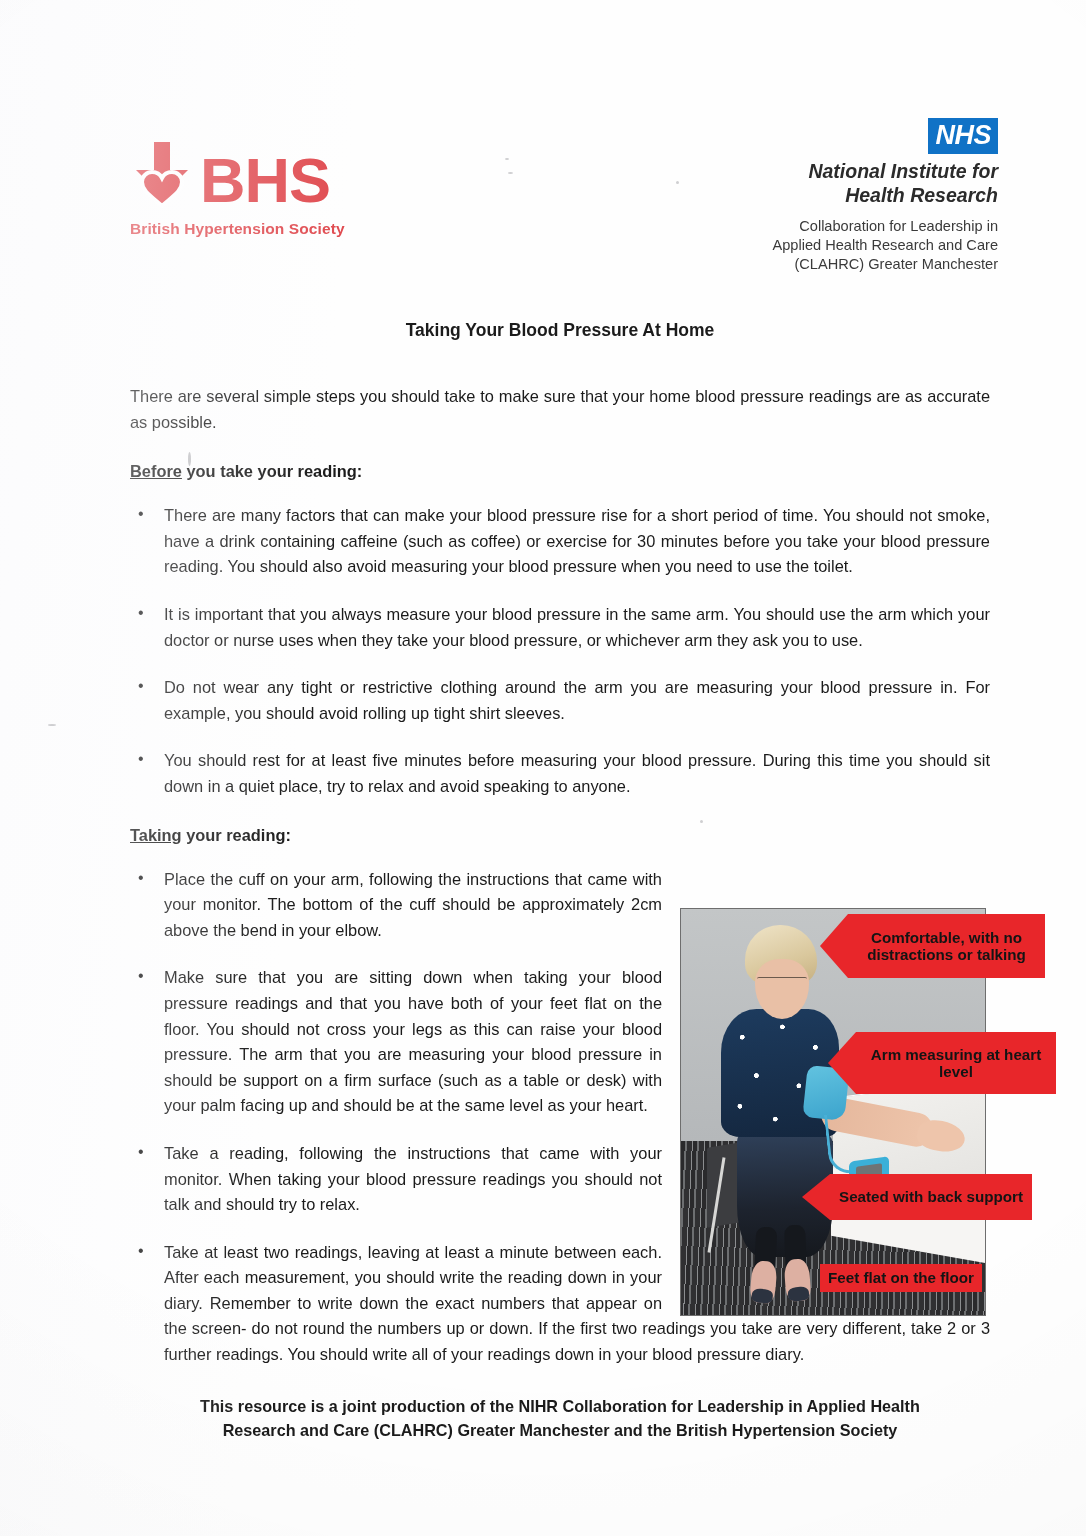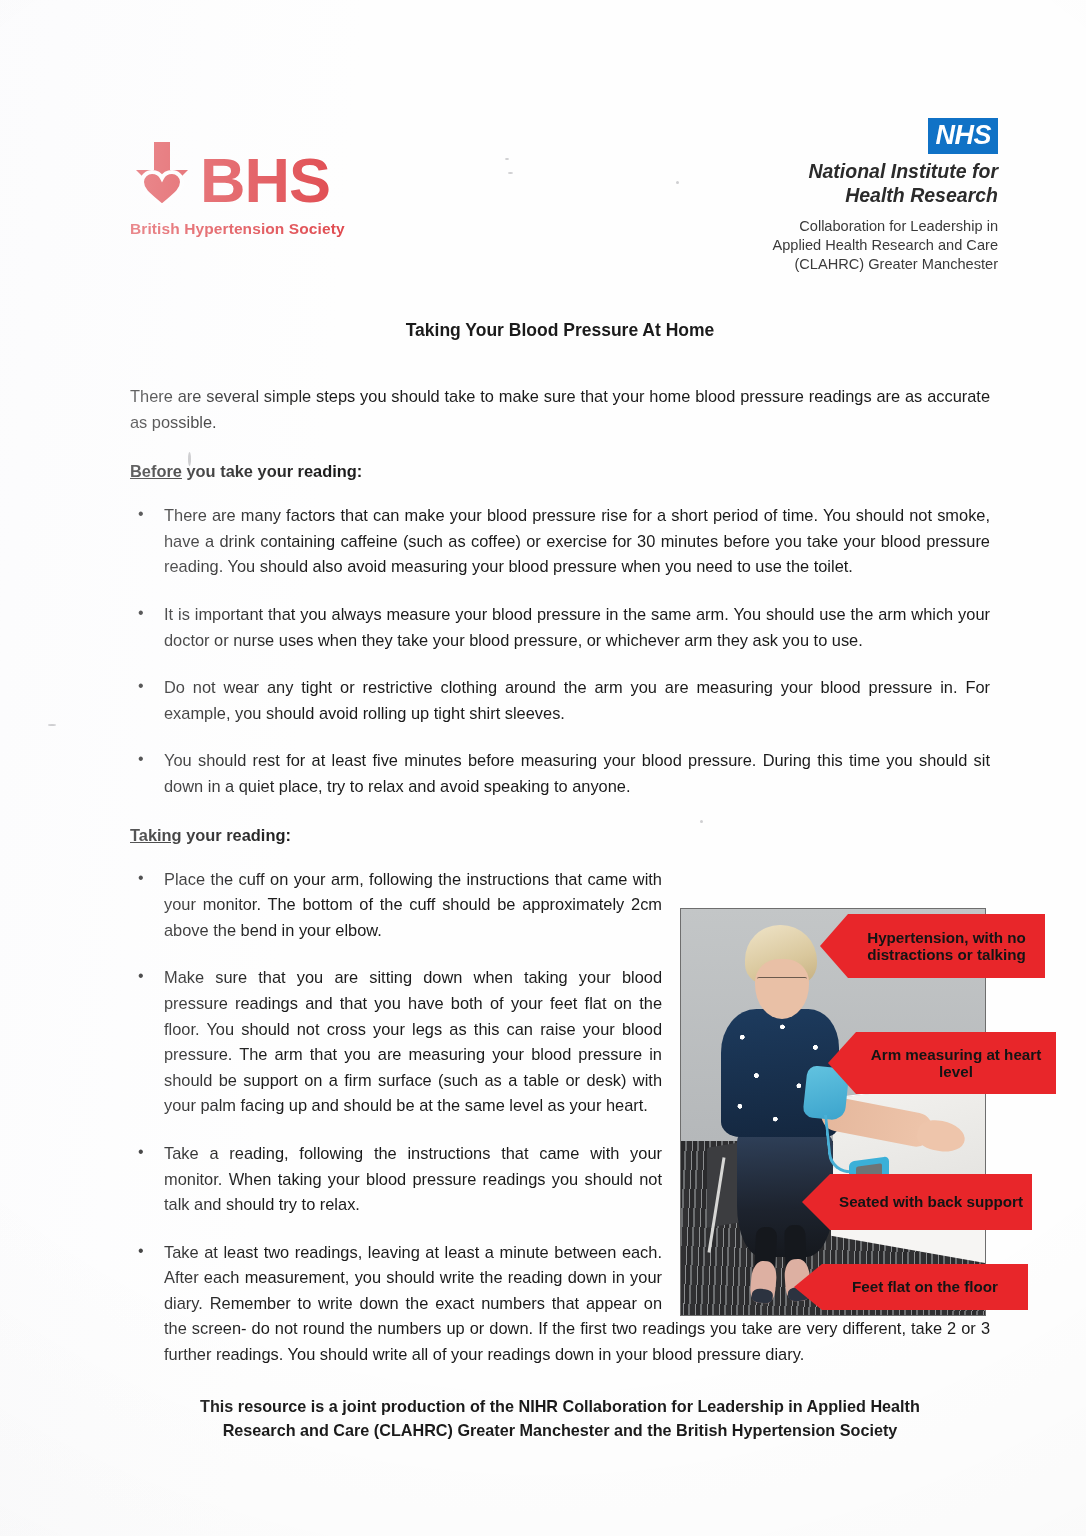--- a/index.html
+++ b/index.html
@@ -411,24 +411,24 @@
     flex: 1 1 auto;
   }
 
   #anno-comfortable {
     left: 140px;  top: 6px;   width: 225px; height: 64px;
   }
   #anno-arm {
     left: 148px;  top: 124px; width: 228px; height: 62px;
   }
   #anno-seated {
-    left: 122px;  top: 266px; width: 230px; height: 56px;
+    left: 122px;  top: 266px; width: 230px; height: 46px;
   }
   #anno-feet {
-    left: 114px;  top: 356px; width: 234px; height: 46px;
+    left: 104px;  top: 356px; width: 234px; height: 28px; flex-direction: column;
   }
 
   .tip-shape {
     flex: none;
     width: 28px;
     align-self: stretch;
     background: #e8262a;
     clip-path: polygon(100% 0, 100% 100%, 0 50%);
   }
 
@@ -530,21 +530,21 @@
       <div class="ph-tube"></div>
       <div class="ph-monitor"></div>
       <div class="ph-leg-l"></div>
       <div class="ph-leg-r"></div>
       <div class="ph-shoe-l"></div>
       <div class="ph-shoe-r"></div>
     </div>
 
     <div class="anno" id="anno-comfortable">
       <div class="tip-shape"></div>
-      <div class="band">Hypertension, with no distractions or talking</div>
+      <div class="band">Comfortable, with no distractions or talking</div>
     </div>
 
     <div class="anno" id="anno-arm">
       <div class="tip-shape"></div>
       <div class="band">Arm measuring at heart level</div>
     </div>
 
     <div class="anno" id="anno-seated">
       <div class="tip-shape"></div>
       <div class="band">Seated with back support</div>

